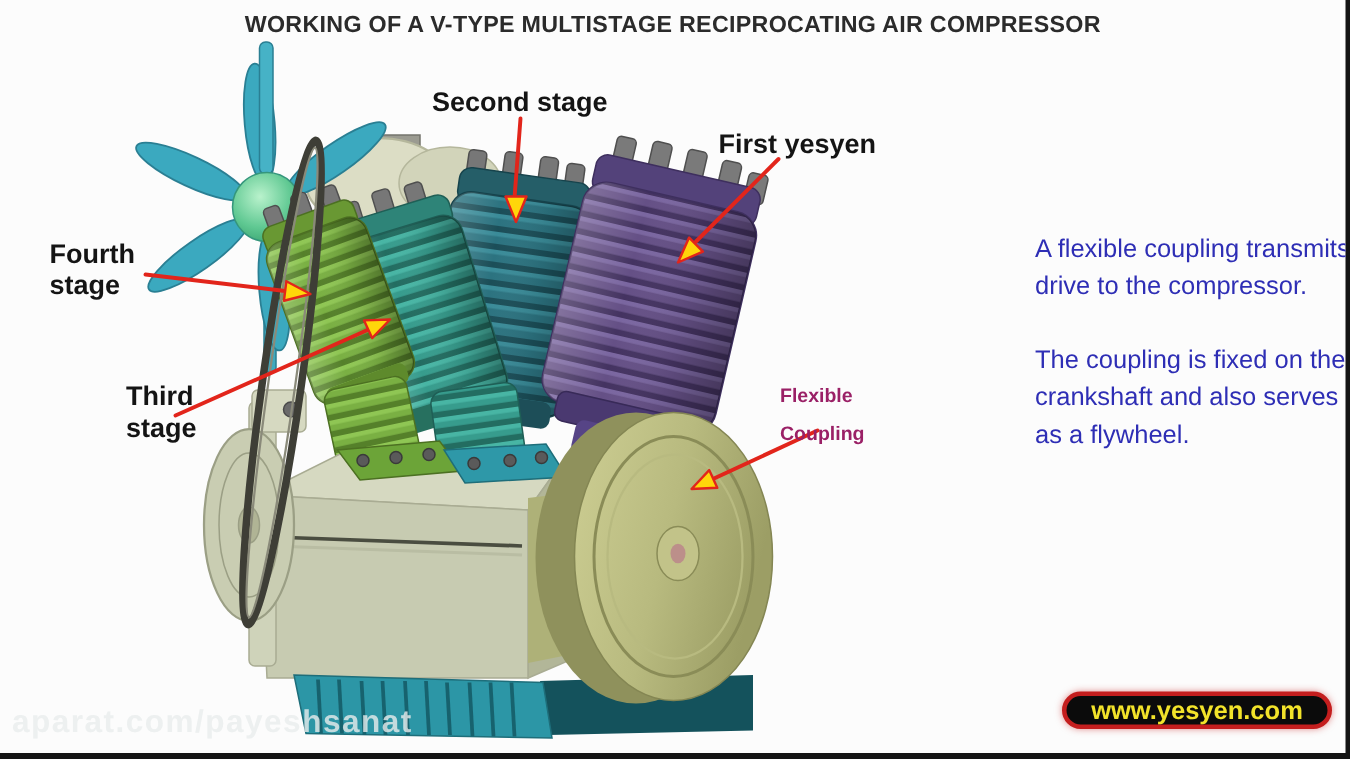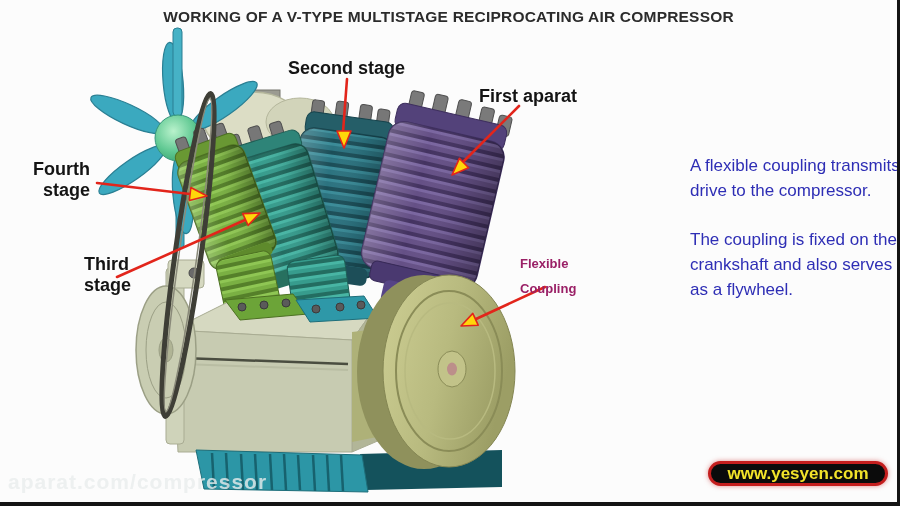--- a/index.html
+++ b/index.html
@@ -6,21 +6,21 @@
   .frame{position:relative;width:900px;height:506px;background:#FCFCFC;overflow:hidden;
          font-family:"Liberation Sans",sans-serif;box-sizing:border-box;
          border-right:3px solid #141414;border-bottom:4px solid #141414;text-decoration:underline;}
   .title{position:absolute;top:8px;left:0;right:0;text-align:center;font-weight:bold;
          font-size:15.5px;letter-spacing:.2px;color:var(--title_color,#2b2b2b);}
   svg.machine{position:absolute;left:0;top:0;}
   .lbl{position:absolute;font-weight:bold;font-size:18px;line-height:21px;
        color:var(--label_black,#111);white-space:pre-line;}
   #lbl-second{left:288px;top:58px;}
   #lbl-first{left:479px;top:86px;}
-  #lbl-fourth{left:33px;top:159px;text-align:right;}
+  #lbl-fourth{left:33px;top:159px;}
   #lbl-third{left:84px;top:254px;}
   .coupling{position:absolute;left:520px;top:251px;font-weight:bold;font-size:13px;
             line-height:25px;color:var(--coupling_magenta,#9A2066);white-space:pre-line;}
   .desc{position:absolute;left:667px;top:153px;width:212px;font-size:17px;line-height:25px;
         color:var(--info_blue,#2E2EB5);margin-left:23px;}
   .desc p{margin:0 0 24px 0;}
   .faint{position:absolute;left:8px;top:470px;font-size:21px;font-weight:bold;
          color:rgba(233,236,236,0.8);letter-spacing:1px;}
   .badge{position:absolute;left:708px;top:461px;width:180px;height:25px;box-sizing:border-box;
          background:var(--badge_bg,#0b0b0b);border:3px solid var(--badge_border,#C41E1E);
@@ -234,31 +234,31 @@
     </g>
     <g>
       <path class="arrow-line" d="M545,287 L476,319"></path>
       <polygon class="arrow-head" points="461,326 472.8,313.4 478.2,325.2"></polygon>
     </g>
   </svg>
 
   <div class="title">WORKING OF A V-TYPE MULTISTAGE RECIPROCATING AIR COMPRESSOR</div>
 
   <div class="lbl" id="lbl-second">Second stage</div>
-  <div class="lbl" id="lbl-first">First aparat</div>
+  <div class="lbl" id="lbl-first">First yesyen</div>
   <div class="lbl" id="lbl-fourth">Fourth
 stage</div>
   <div class="lbl" id="lbl-third">Third
 stage</div>
 
   <div class="coupling">Flexible
 Coupling</div>
 
   <div class="desc">
     <p>A flexible coupling transmits drive to the compressor.</p>
     <p>The coupling is fixed on the crankshaft and also serves as a flywheel.</p>
   </div>
 
-  <div class="faint">aparat.com/compressor</div>
+  <div class="faint">aparat.com/payeshsanat</div>
 
   <div class="badge">www.yesyen.com</div>
 
 </div>
 
 </body></html>

